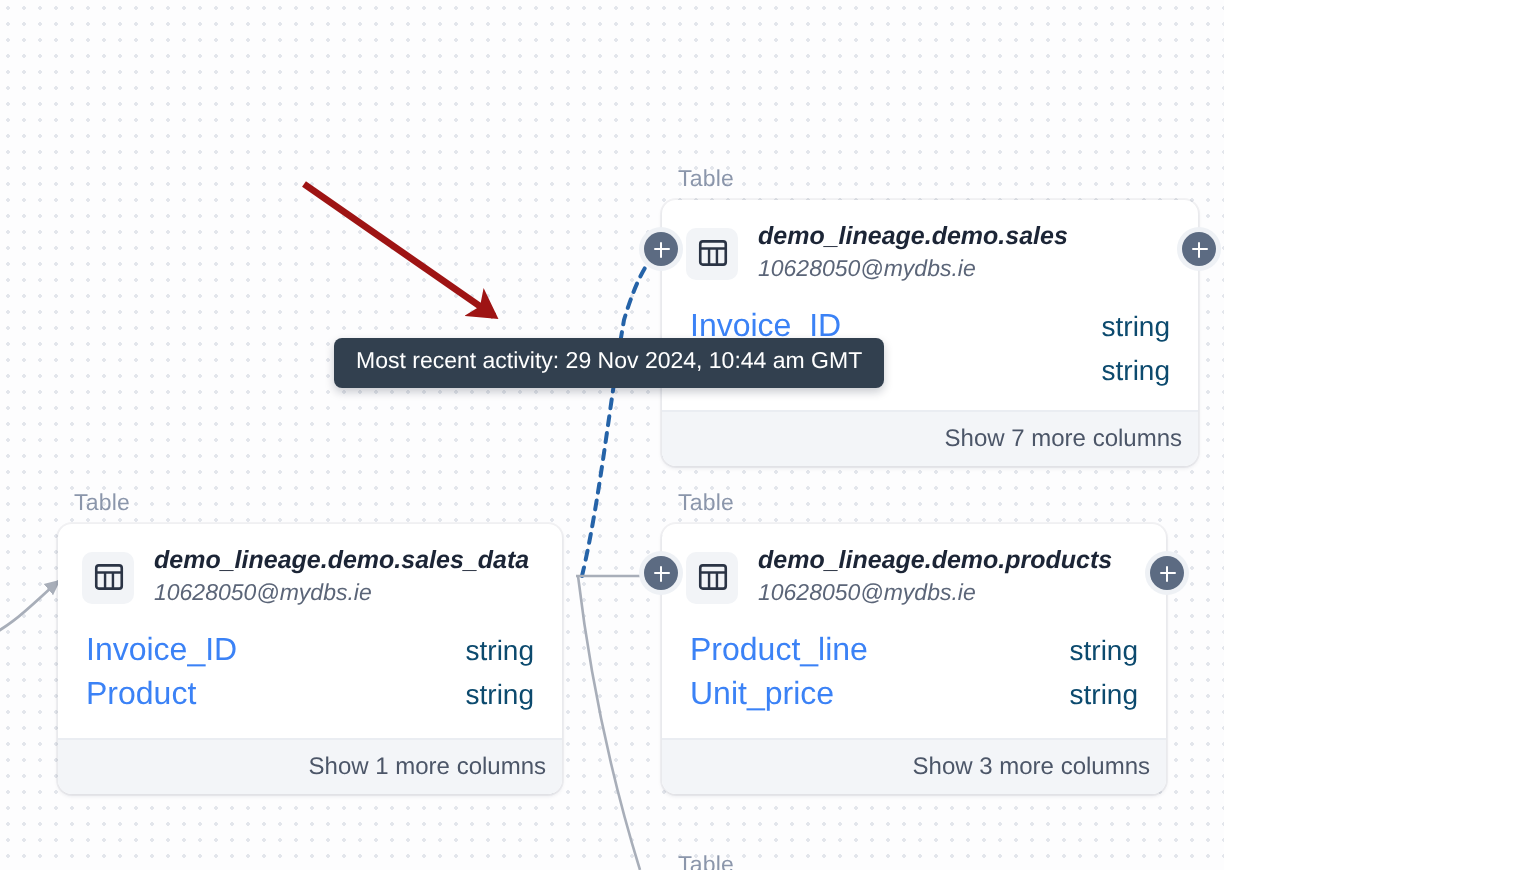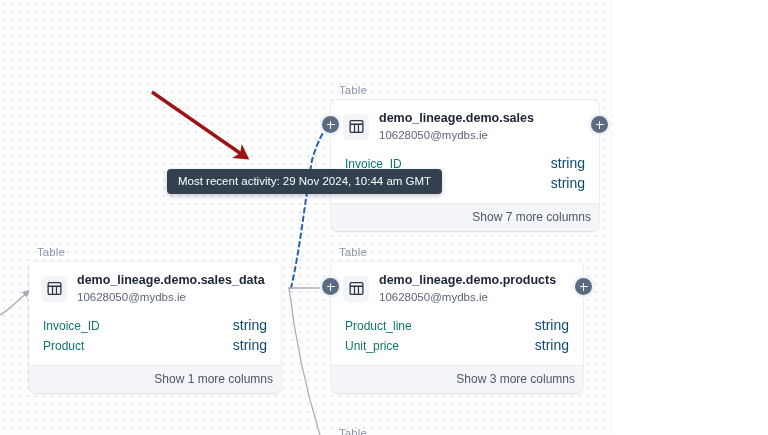--- a/index.html
+++ b/index.html
@@ -64,20 +64,21 @@
     height: 26px;
     border-radius: 5px;
     background: #f2f4f7;
     display: flex;
     align-items: center;
     justify-content: center;
   }
   .head-text {
     min-width: 0;
     line-height: 1.25;
+    font-style: italic;
   }
   .node-title {
     font-size: 12.5px;
     font-weight: bold;
     color: #1c2536;
     white-space: nowrap;
   }
   .node-sub {
     font-size: 11.5px;
     color: #5b6578;
@@ -88,22 +89,22 @@
   .cols {
     padding: 2px 14px 10px 14px;
   }
   .col-row {
     display: flex;
     justify-content: space-between;
     align-items: baseline;
     padding: 2px 0;
   }
   .col-name {
-    font-size: 12px;
-    color: #0f766e;
+    font-size: 16px;
+    color: #3b82f6;
     white-space: nowrap;
   }
   .col-type {
     font-size: 14px;
     color: #0c4a6e;
     white-space: nowrap;
   }
 
   .card-foot {
     background: #f3f5f8;

